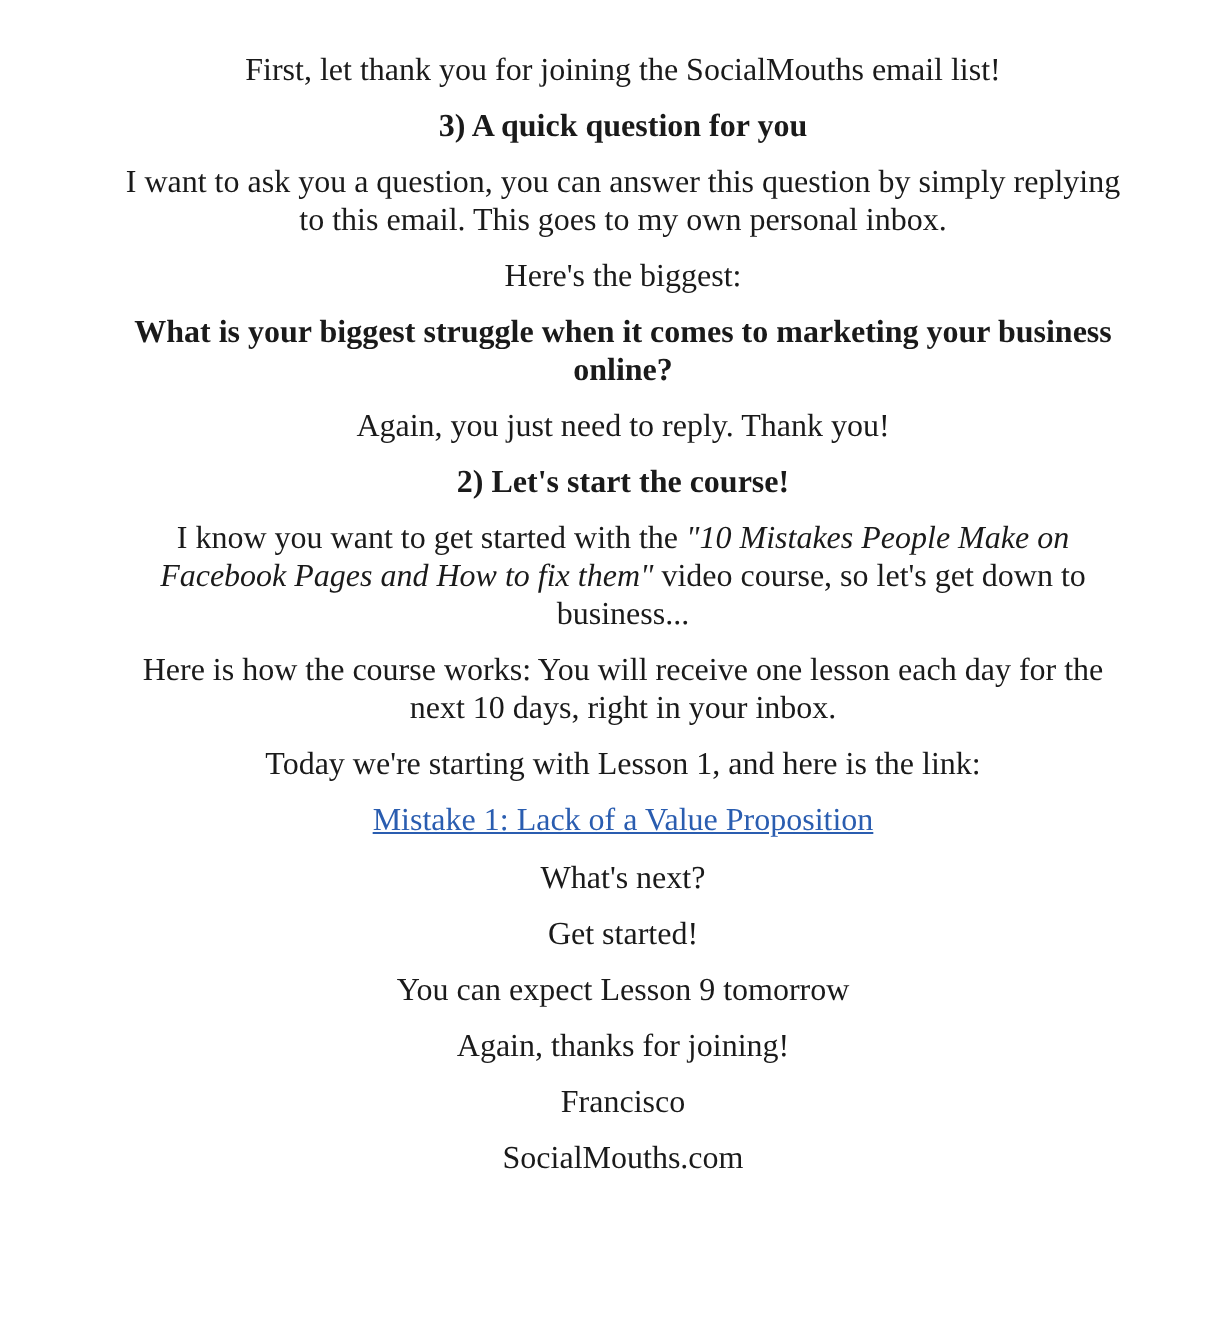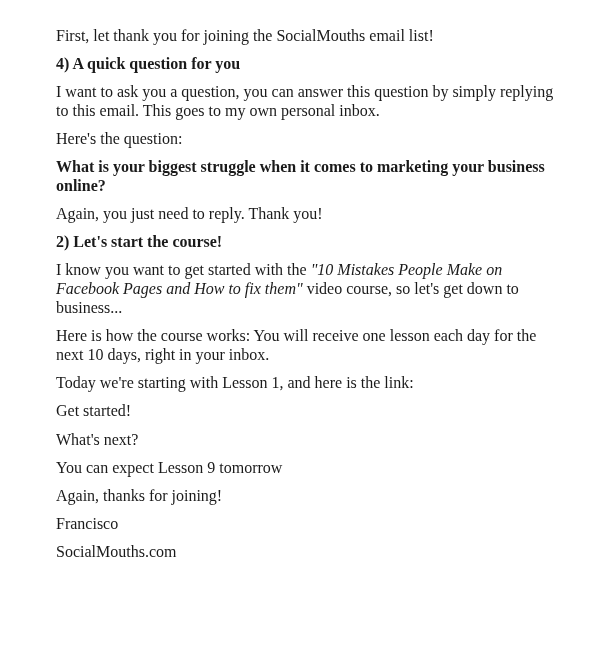--- a/index.html
+++ b/index.html
@@ -18,46 +18,48 @@
     min-height: 670px;
     padding: 26px 40px 20px 40px;
     font-family: "Liberation Serif", "DejaVu Serif", serif;
     font-size: 16px;
     line-height: 1.19;
     color: var(--text-color);
   }
   .email-body p {
     margin: 0 0 9px 16px;
     max-width: 515px;
+    text-align: center;
   }
   .para-bold {
     font-weight: bold;
   }
   .italic {
     font-style: italic;
   }
   a.lesson-link {
     color: var(--link-color);
     text-decoration: underline;
     cursor: pointer;
   }
 </style>
 </head>
 <body>
 
 <div class="email-body">
   <p>First, let thank you for joining the SocialMouths email list!</p>
-  <p class="para-bold">4) A quick question for you</p>
+  <p class="para-bold">3) A quick question for you</p>
   <p>I want to ask you a question, you can answer this question by simply replying to this email. This goes to my own personal inbox.</p>
-  <p>Here's the question:</p>
+  <p>Here's the biggest:</p>
   <p class="para-bold">What is your biggest struggle when it comes to marketing your business online?</p>
   <p>Again, you just need to reply. Thank you!</p>
   <p class="para-bold">2) Let's start the course!</p>
   <p><span>I know you want to get started with the </span><span class="italic">"10 Mistakes People Make on Facebook Pages and How to fix them"</span><span> video course, so let's get down to business...</span></p>
   <p>Here is how the course works: You will receive one lesson each day for the next 10 days, right in your inbox.</p>
   <p>Today we're starting with Lesson 1, and here is the link:</p>
+  <p><a class="lesson-link" href="#">Mistake 1: Lack of a Value Proposition</a></p>
+  <p>What's next?</p>
   <p>Get started!</p>
-  <p>What's next?</p>
   <p>You can expect Lesson 9 tomorrow</p>
   <p>Again, thanks for joining!</p>
   <p>Francisco</p>
   <p>SocialMouths.com</p>
 </div>
 
 </body></html>

